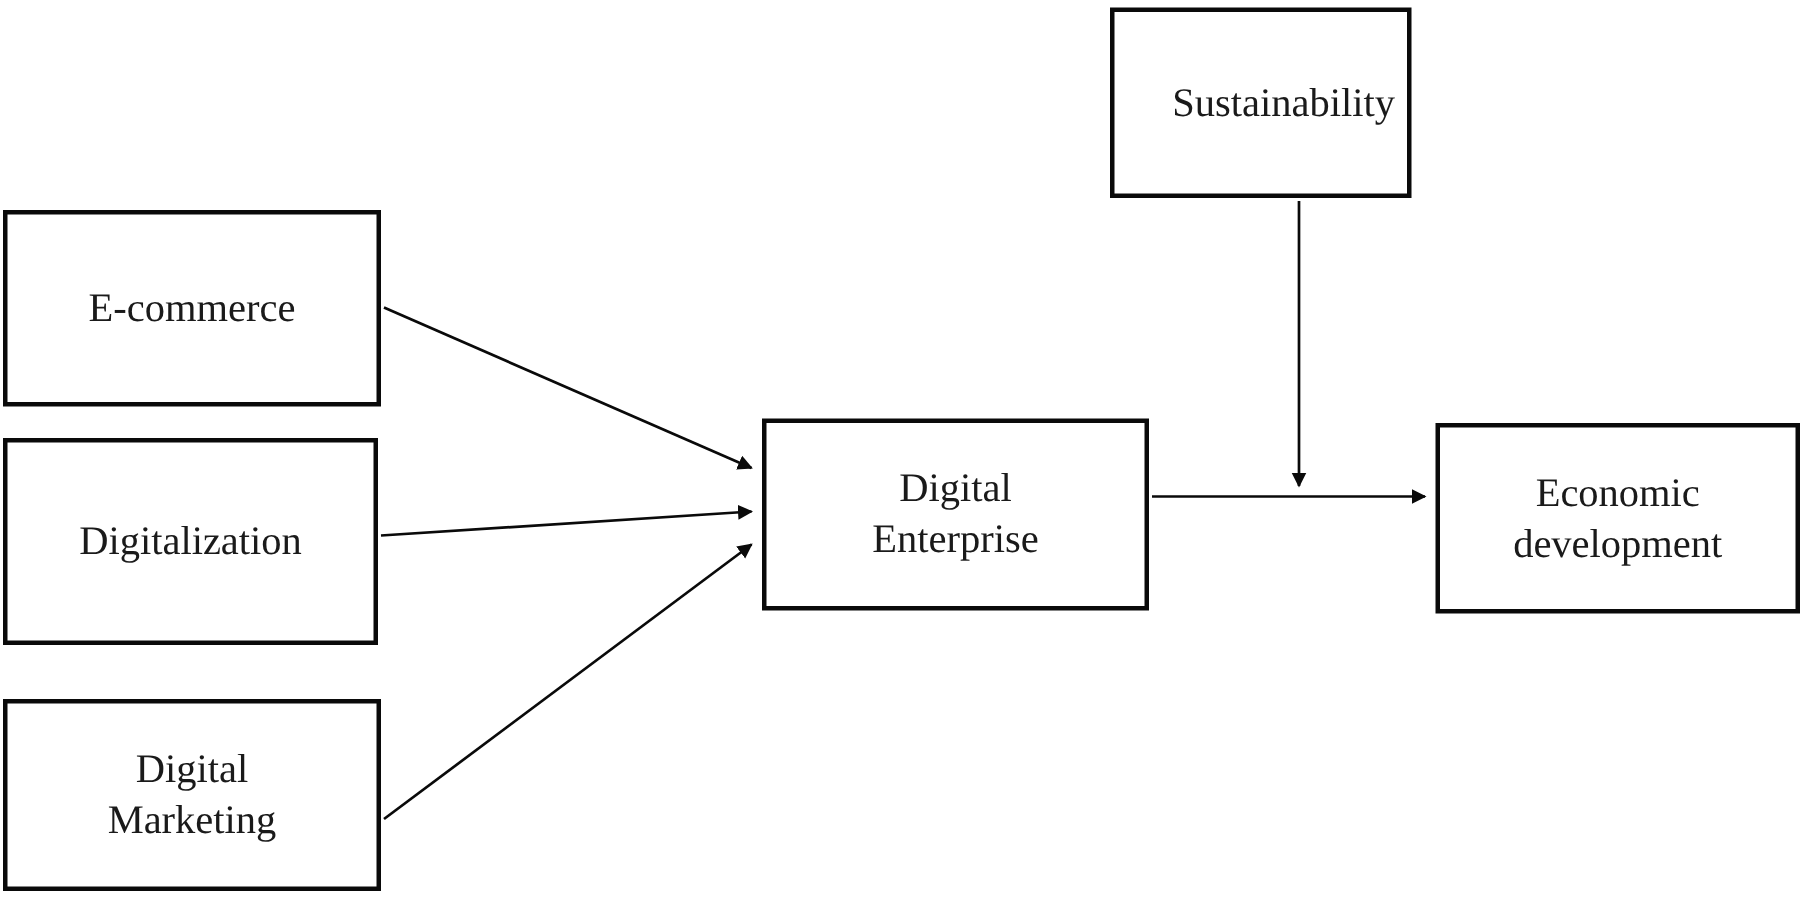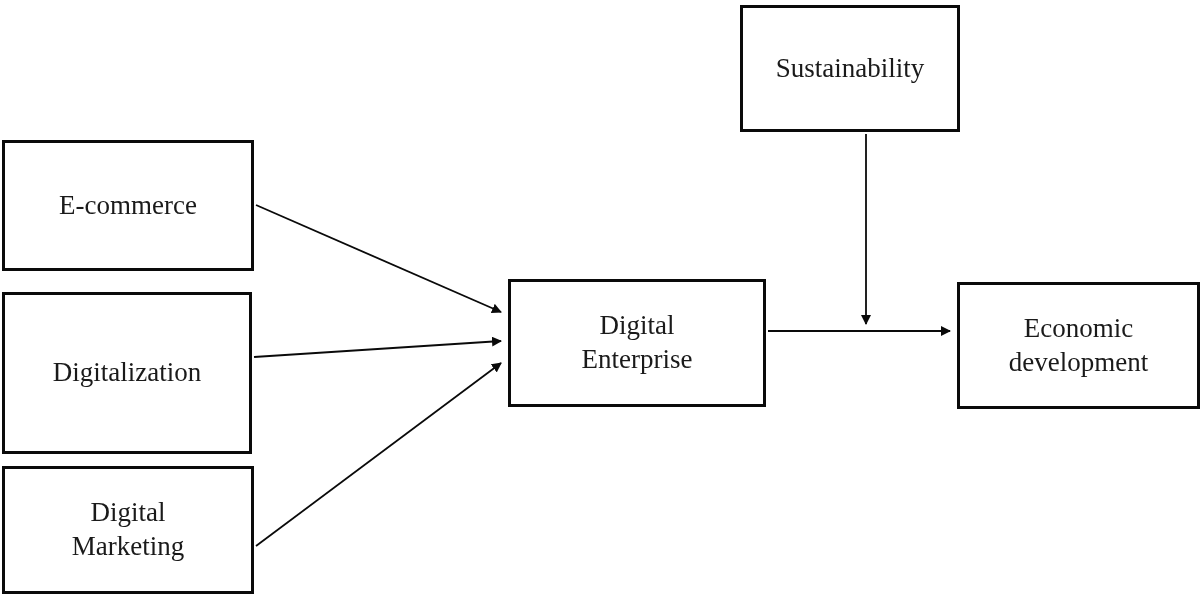--- a/index.html
+++ b/index.html
@@ -34,24 +34,24 @@
       text-align: center;
       color: #1a1a1a;
       font-size: 27px;
       line-height: 1.25;
     }
     .node .label {
       white-space: pre-line;
       padding: 0 8px;
     }
     .node-ecommerce           { left: 2px;   top: 100px; width: 252px; height: 131px; margin-top: 40px; }
-    .node-digitalization      { left: 2px;   top: 292px; width: 250px; height: 162px; }
+    .node-digitalization      { left: 2px;   top: 292px; width: 250px; height: 138px; }
     .node-digital-marketing   { left: 2px;   top: 466px; width: 252px; height: 128px; }
     .node-digital-enterprise  { left: 508px; top: 279px; width: 258px; height: 128px; }
-    .node-sustainability      { left: 740px; top: 5px;   width: 220px; height: 127px; }
+    .node-sustainability      { left: 740px; top: 5px;   width: 201px; height: 127px; justify-content: flex-end; }
     .node-economic-development{ left: 957px; top: 282px; width: 243px; height: 127px; }
   </style>
 </head>
 <body>
 
 <div class="canvas">
 
   <svg class="arrows-layer" viewBox="0 0 1200 603" width="1200" height="603" xmlns="http://www.w3.org/2000/svg">
     <defs>
       <marker id="arrowhead" markerWidth="11" markerHeight="11" refX="9" refY="5" orient="auto" markerUnits="userSpaceOnUse">

